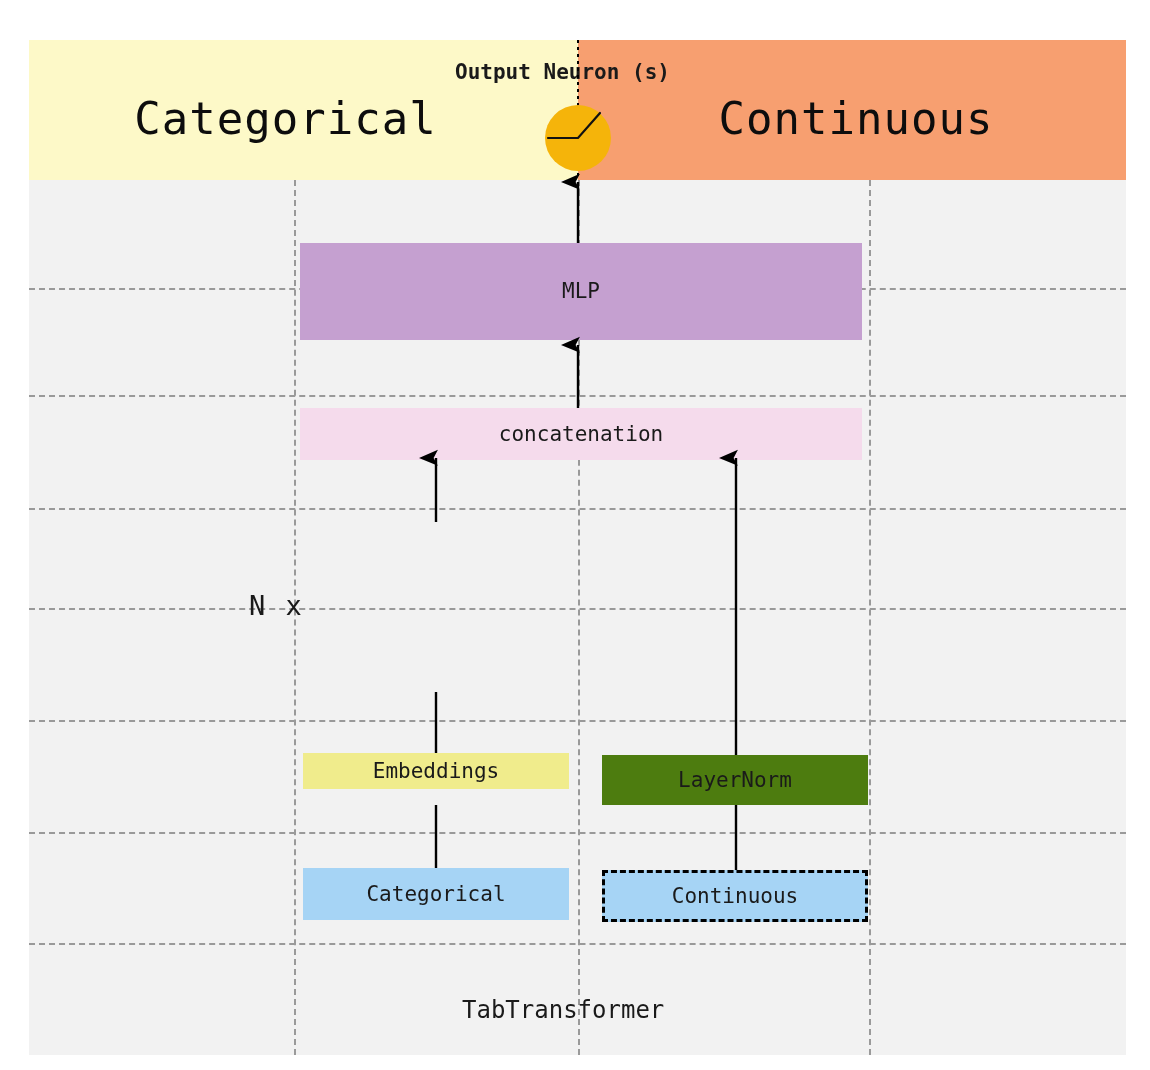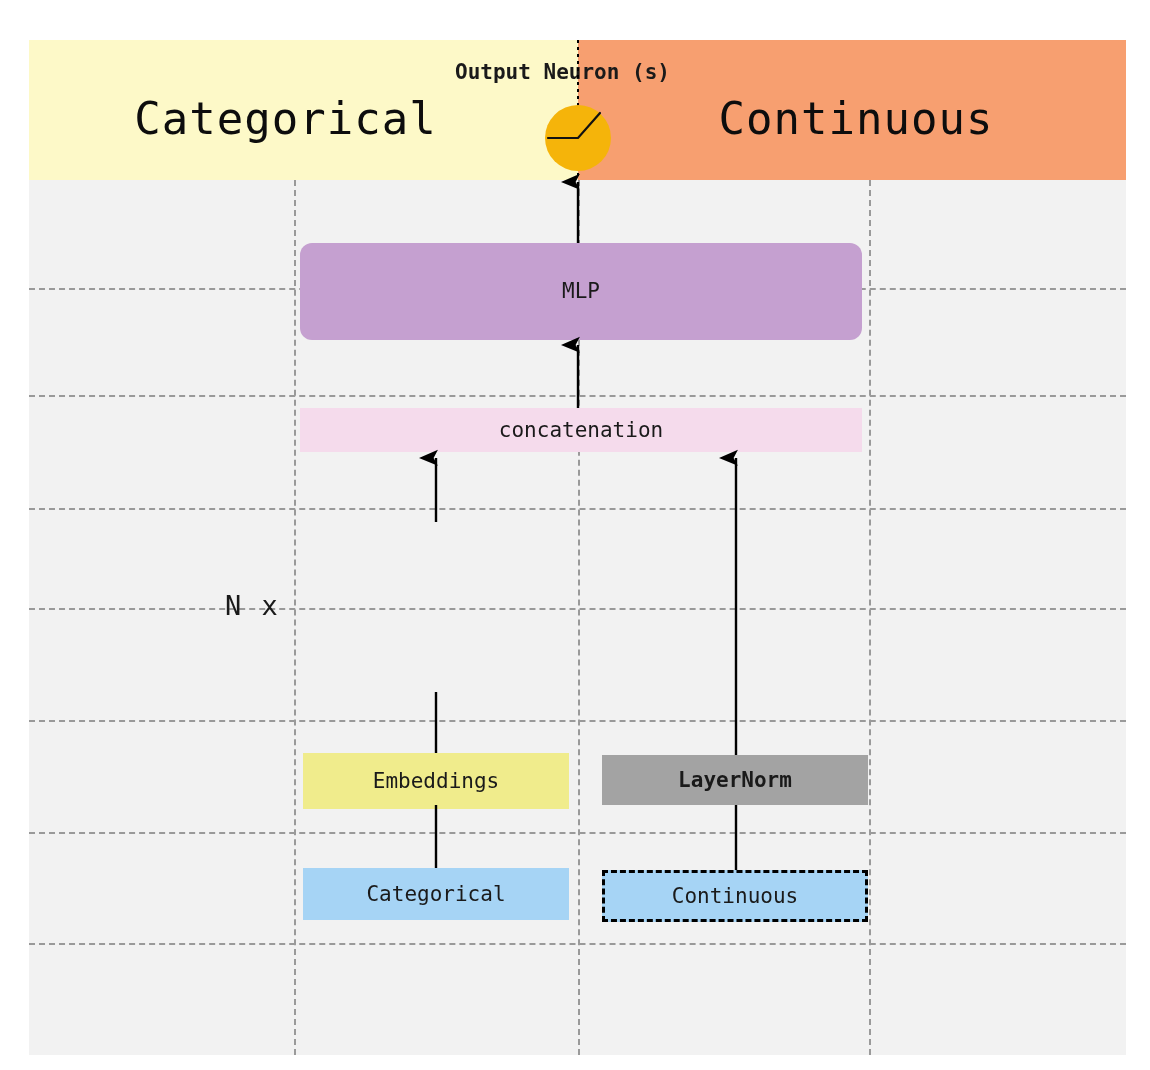--- a/index.html
+++ b/index.html
@@ -142,47 +142,48 @@
     <div class="gridline-h" style="top:468px;"></div>
     <div class="gridline-h" style="top:568px;"></div>
     <div class="gridline-h" style="top:680px;"></div>
     <div class="gridline-h" style="top:792px;"></div>
     <div class="gridline-h" style="top:903px;"></div>
 
     <div class="gridline-v" style="left:265px;"></div>
     <div class="gridline-v" style="left:549px;"></div>
     <div class="gridline-v" style="left:840px;"></div>
 
-    <div class="block" style="left:271px; top:203px; width:562px; height:97px; background:#c5a0d0;border-radius:12px;">
+    <div class="block" style="left:271px; top:203px; width:562px; height:97px; background:#c5a0d0;">
       <span>MLP</span>
     </div>
 
-    <div class="block" style="left:271px; top:368px; width:562px; height:44px; background:#f5dbec;">
+    <div class="block" style="left:271px; top:368px; width:562px; height:52px; background:#f5dbec;">
       <span>concatenation</span>
     </div>
 
 
-    <div class="block" style="left:274px; top:713px; width:266px; height:56px; background:#f0ec8c;">
+    <div class="block" style="left:274px; top:713px; width:266px; height:36px; background:#f0ec8c;">
       <span>Embeddings</span>
     </div>
 
-    <div class="block" style="left:573px; top:715px; width:266px; height:50px; background:#a3a3a3;font-weight:bold;">
+    <div class="block" style="left:573px; top:715px; width:266px; height:50px; background:#4d7c0f;">
       <span>LayerNorm</span>
     </div>
 
     <div class="block" style="left:274px; top:828px; width:266px; height:52px; background:#a6d4f5;">
       <span>Categorical</span>
     </div>
 
     <div class="block dashed-outline" style="left:573px; top:830px; width:266px; height:52px; background:#a6d4f5;">
       <span>Continuous</span>
     </div>
 
-    <span class="free-text" id="n-times-label" style="left:196px; top:550px;">N x</span>
-
+    <span class="free-text" id="n-times-label" style="left:220px; top:550px;">N x</span>
+
+    <span class="free-text" id="footer-label" style="left:433px; top:956px;">TabTransformer</span>
 
   </div>
 
   <span class="free-text" id="output-neuron-label">Output Neuron (s)</span>
 
   <svg id="overlay" viewBox="0 0 1150 1070">
     <defs>
       <marker id="arrowhead" markerWidth="7" markerHeight="8" refX="3.2" refY="7.2" orient="auto" markerUnits="strokeWidth">
         <path d="M 3.2 0 L 6.6 8 L 3.2 6.2 L 0 8 Z" fill="#000000"></path>
       </marker>

